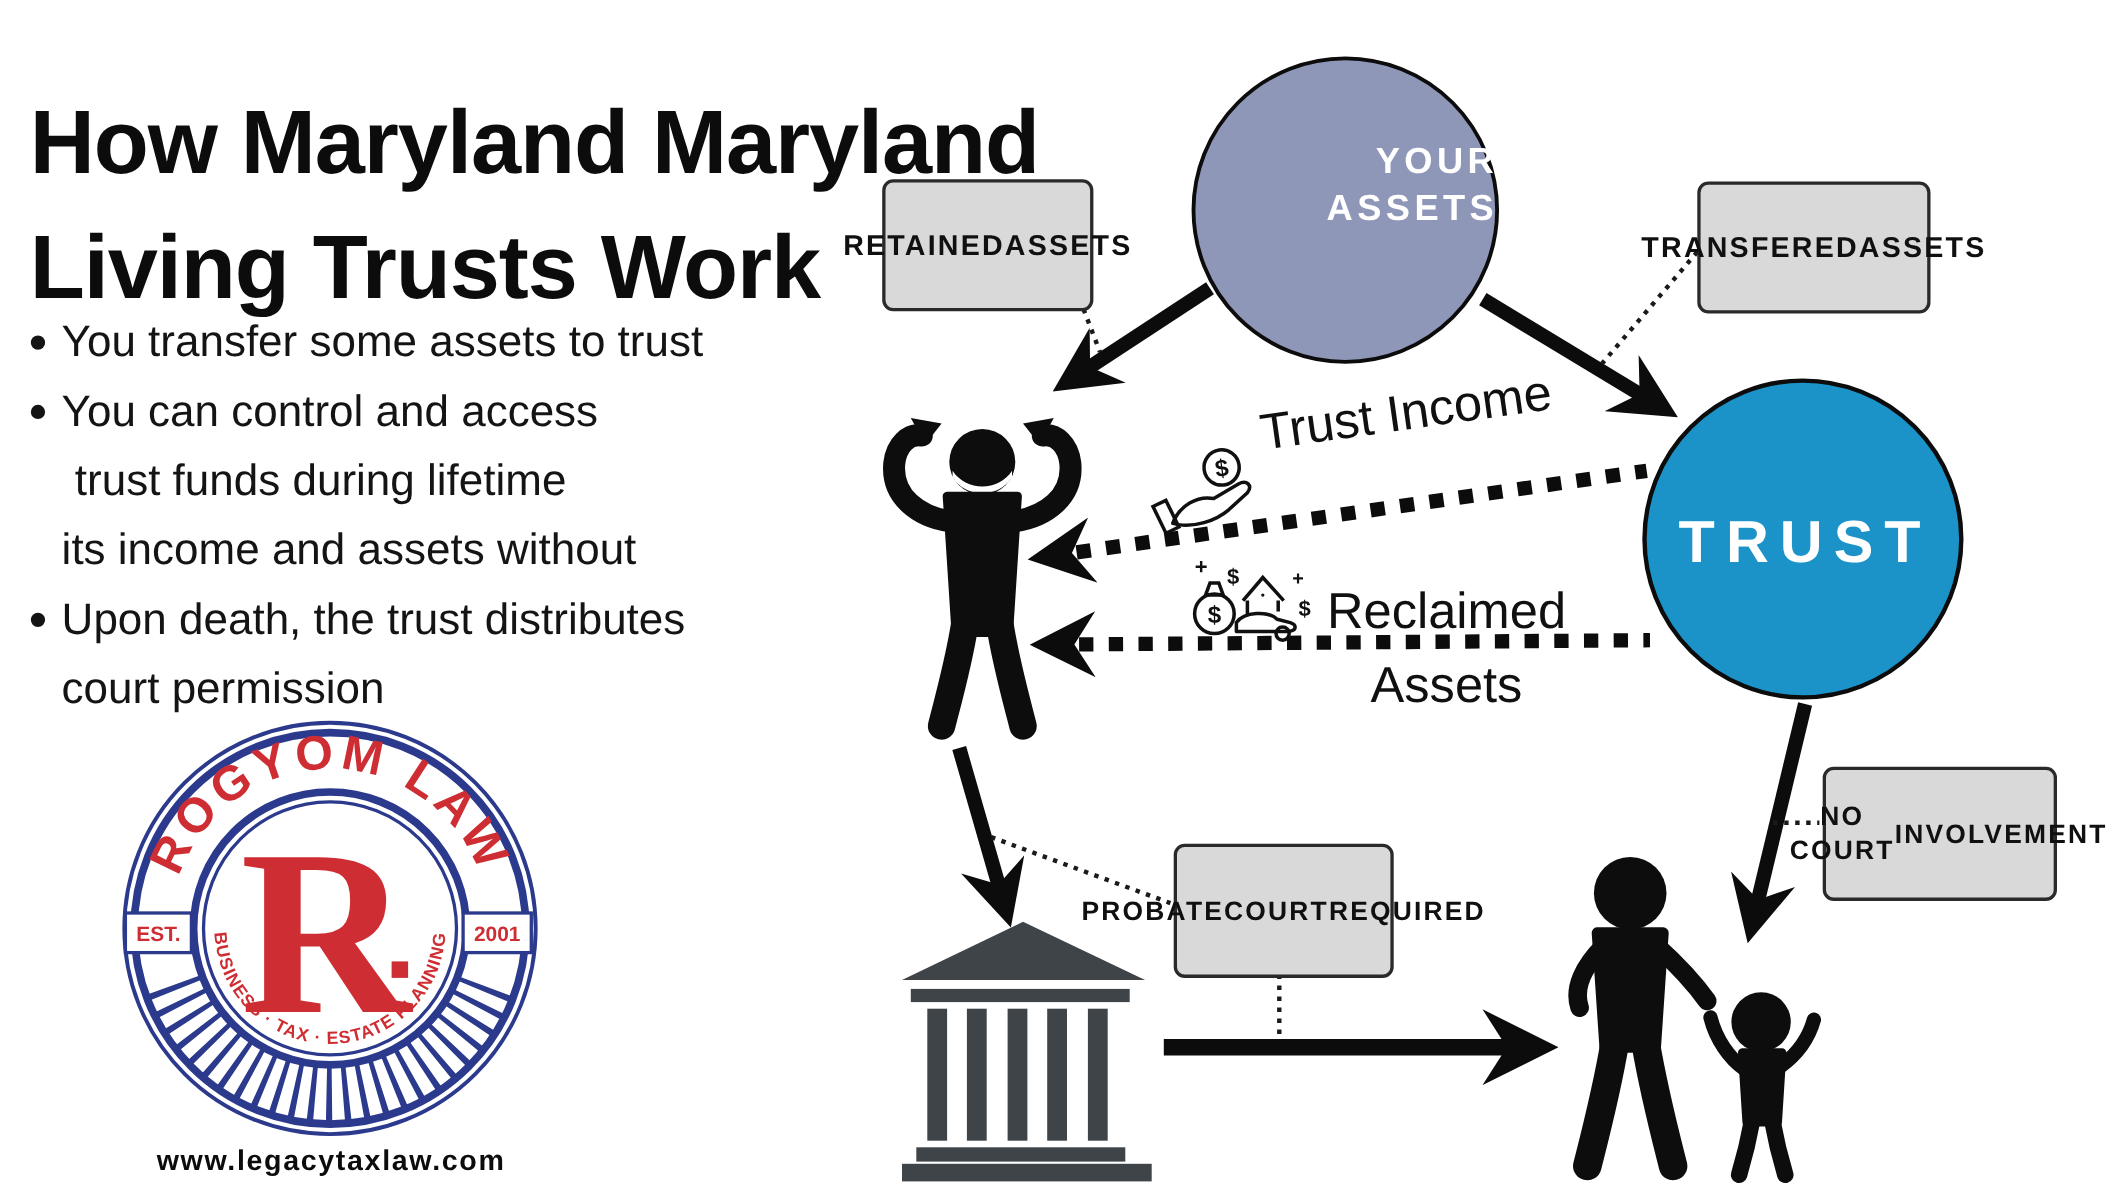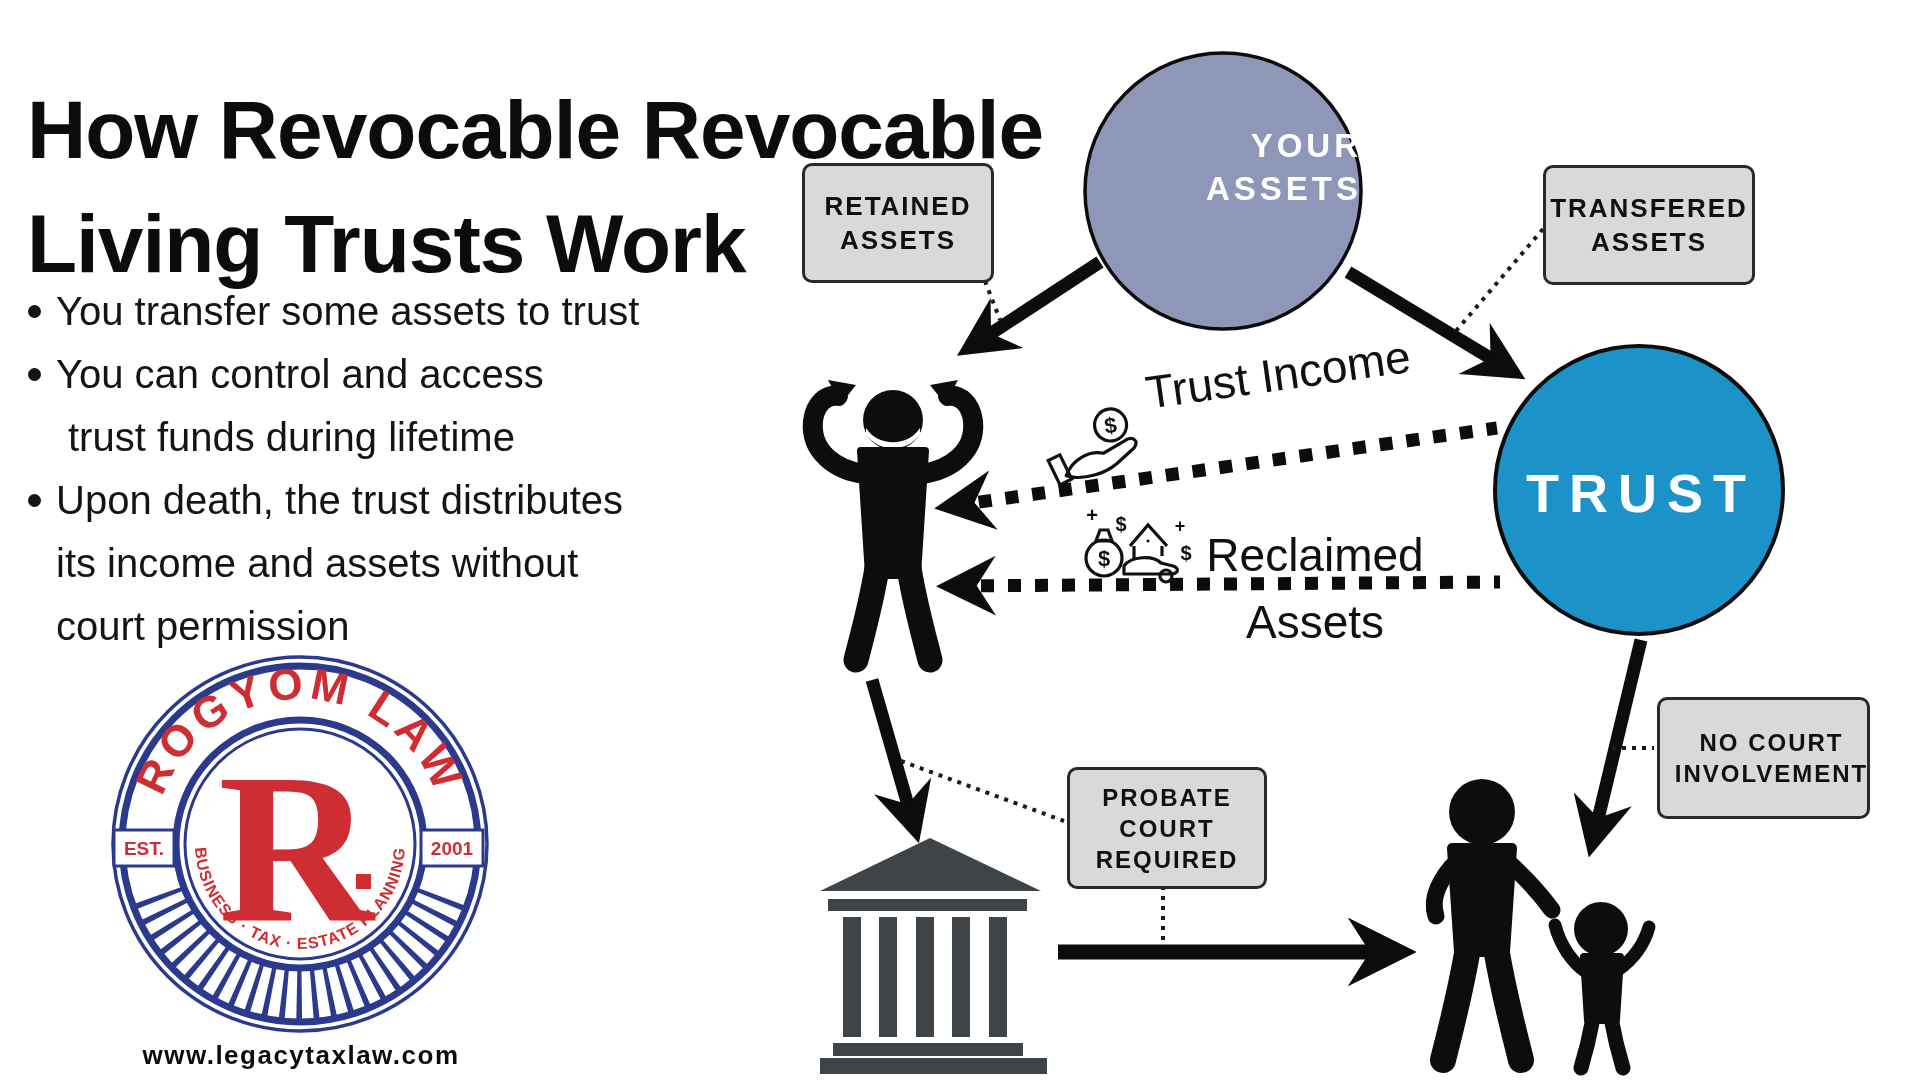--- a/index.html
+++ b/index.html
@@ -12,21 +12,21 @@
   .title span{display:block;}
   .bullets{position:absolute;left:28px;top:272px;width:720px;font-size:40px;line-height:47px;color:#141414;}
   .b-line{display:flex;align-items:flex-start;margin-top:16px;}
   .b-dot{flex:none;width:13px;height:13px;border-radius:50%;background:#141414;margin:17px 15px 0 0;}
   .b-cont{padding-left:28px;}
   .b-cont2{padding-left:40px;}
   .website{position:absolute;left:140px;top:1040px;width:322px;text-align:center;
            font-size:26px;font-weight:700;letter-spacing:1.5px;color:#0c0c0c;}
   
   .label-box{position:absolute;background:var(--boxgray);border:3px solid #2a2a2a;border-radius:10px;
-             display:flex;flex-direction:column;align-items:center;justify-content:center;
+             display:flex;flex-direction:row;align-items:center;justify-content:center;
              font-weight:700;letter-spacing:2px;color:#101010;text-align:center;}
   .box-retained{left:802px;top:163px;width:186px;height:114px;font-size:26px;line-height:34px;}
   .box-transfered{left:1543px;top:165px;width:206px;height:114px;font-size:26px;line-height:34px;}
   .box-probate{left:1067px;top:767px;width:194px;height:116px;font-size:24px;line-height:31px;}
   .box-nocourt{left:1657px;top:697px;width:191px;height:116px;font-size:24px;line-height:31px;padding-left:16px;}
   .circle-label{position:absolute;text-align:center;color:#fff;font-weight:700;}
   .cas-label{left:1085px;top:124px;width:277px;font-size:33px;line-height:43px;letter-spacing:4px;text-align:right;}
   .cas-label span{display:block;}
   .trust-label{left:1496px;top:462px;width:290px;font-size:54px;letter-spacing:10px;}
   .flow-income{position:absolute;left:1146px;top:366px;font-size:46px;color:#101010;
@@ -150,42 +150,42 @@
         <textPath href="#arcBot" startOffset="50%" text-anchor="middle">BUSINESS · TAX · ESTATE PLANNING</textPath>
       </text>
       <rect x="14" y="186" width="60" height="36" fill="#ffffff" stroke="#2b3a8c" stroke-width="3"></rect>
       <text x="44" y="211" text-anchor="middle" font-size="19" font-weight="800" fill="#ce2e33">EST.</text>
       <rect x="321" y="186" width="62" height="36" fill="#ffffff" stroke="#2b3a8c" stroke-width="3"></rect>
       <text x="352" y="211" text-anchor="middle" font-size="19" font-weight="800" fill="#ce2e33">2001</text>
     </g>
   </svg>
 
   <h1 class="title">
-    <span>How Revocable Revocable</span>
+    <span>How Maryland Maryland</span>
     <span>Living Trusts Work</span>
   </h1>
 
   <div class="bullets">
     <div class="b-line">
       <span class="b-dot"></span>
       <span>You transfer some assets to trust</span>
     </div>
     <div class="b-line">
       <span class="b-dot"></span>
       <span>You can control and access</span>
     </div>
     <div class="b-line b-cont2">
       <span>trust funds during lifetime</span>
     </div>
+    <div class="b-line b-cont">
+      <span>its income and assets without</span>
+    </div>
     <div class="b-line">
       <span class="b-dot"></span>
       <span>Upon death, the trust distributes</span>
-    </div>
-    <div class="b-line b-cont">
-      <span>its income and assets without</span>
     </div>
     <div class="b-line b-cont">
       <span>court permission</span>
     </div>
   </div>
 
   <div class="website">www.legacytaxlaw.com</div>
 
   <div class="circle-label cas-label">
     <span>YOUR</span>

